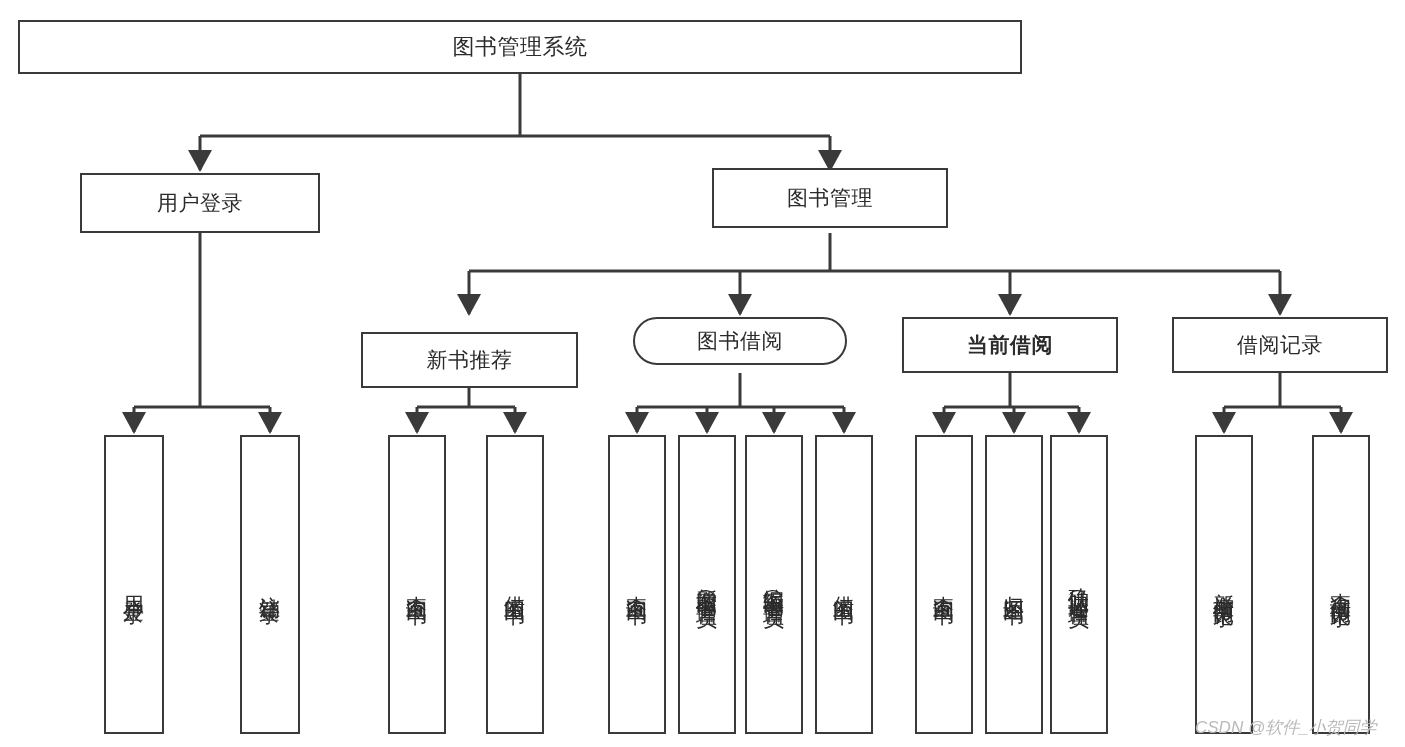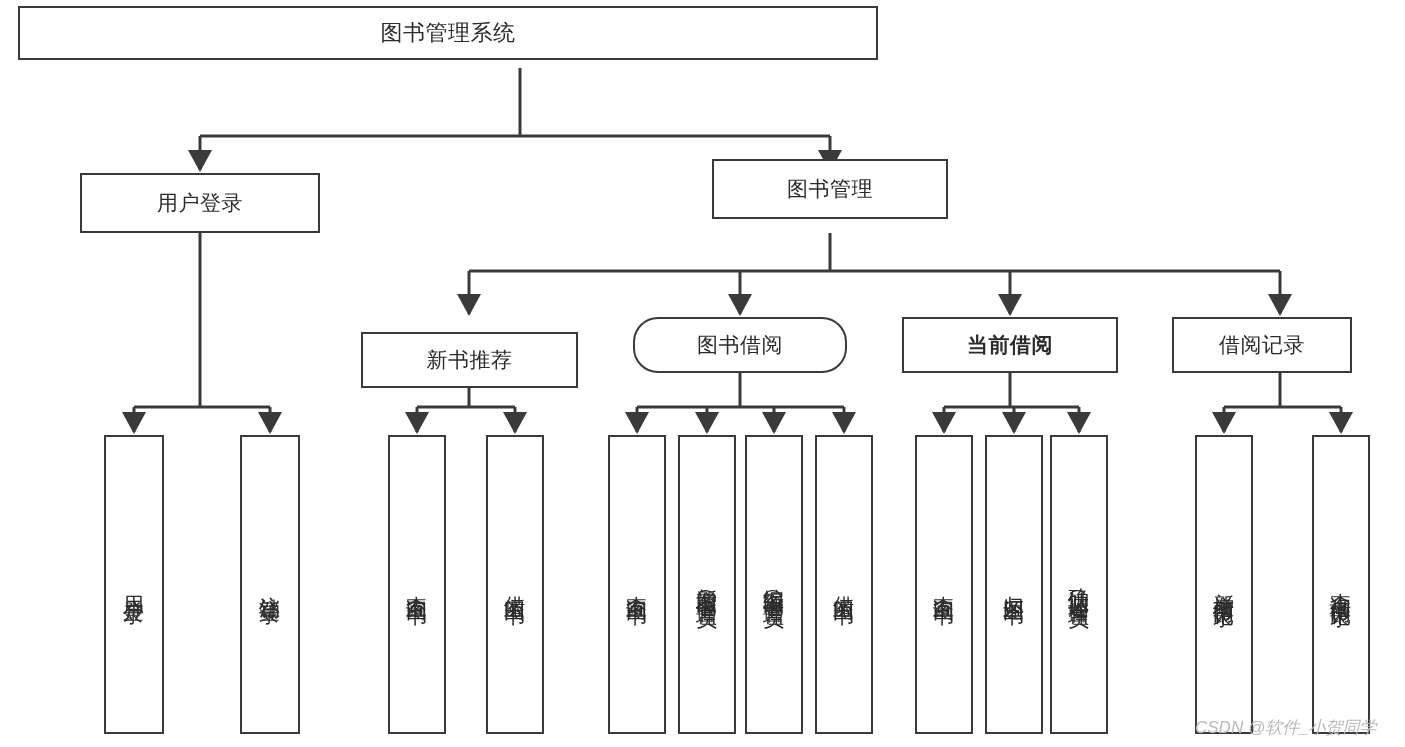--- a/index.html
+++ b/index.html
@@ -123,41 +123,41 @@
       <path d="M 1014 407 L 1014 432" marker-end="url(#arrow)"></path>
       <path d="M 1079 407 L 1079 432" marker-end="url(#arrow)"></path>
 
       <path d="M 1280 373 L 1280 407"></path>
       <path d="M 1224 407 L 1341 407"></path>
       <path d="M 1224 407 L 1224 432" marker-end="url(#arrow)"></path>
       <path d="M 1341 407 L 1341 432" marker-end="url(#arrow)"></path>
     </g>
   </svg>
 
-  <div class="node horiz root" style="left: 18px; top: 6px; width: 860px; height: 54px;">
+  <div class="node horiz root" style="left: 18px; top: 20px; width: 1004px; height: 54px;">
     <span class="node-label">图书管理系统</span>
   </div>
 
   <div class="node horiz" style="left: 80px; top: 173px; width: 240px; height: 60px;">
     <span class="node-label">用户登录</span>
   </div>
-  <div class="node horiz" style="left: 712px; top: 159px; width: 236px; height: 60px;">
+  <div class="node horiz" style="left: 712px; top: 168px; width: 236px; height: 60px;">
     <span class="node-label">图书管理</span>
   </div>
 
   <div class="node horiz" style="left: 361px; top: 317px; width: 217px; height: 56px; margin-top: 15px;">
     <span class="node-label">新书推荐</span>
   </div>
-  <div class="node horiz" style="left: 633px; top: 317px; width: 214px; height: 56px; border-radius: 25px;">
+  <div class="node horiz" style="left: 633px; top: 317px; width: 214px; height: 48px; border-radius: 25px;">
     <span class="node-label">图书借阅</span>
   </div>
   <div class="node horiz" style="left: 902px; top: 317px; width: 216px; height: 56px; font-weight: bold;">
     <span class="node-label">当前借阅</span>
   </div>
-  <div class="node horiz" style="left: 1172px; top: 317px; width: 180px; height: 56px;">
+  <div class="node horiz" style="left: 1172px; top: 317px; width: 216px; height: 56px;">
     <span class="node-label">借阅记录</span>
   </div>
 
   <div class="node vert" style="left: 104px; top: 435px; width: 60px; height: 299px;">
     <span class="node-label">用户登录</span>
   </div>
   <div class="node vert" style="left: 240px; top: 435px; width: 60px; height: 299px;">
     <span class="node-label">注销登录</span>
   </div>
   <div class="node vert" style="left: 388px; top: 435px; width: 58px; height: 299px;">

